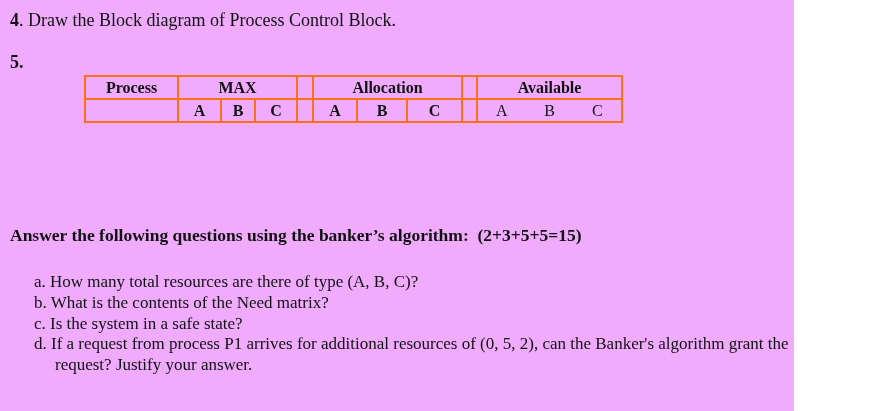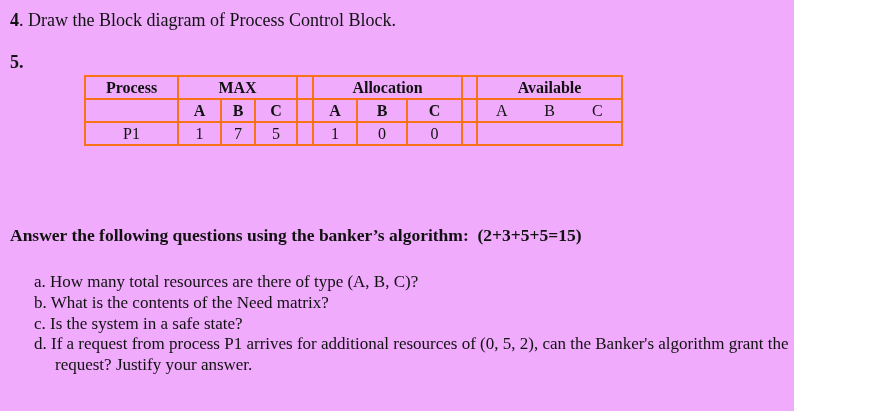--- a/index.html
+++ b/index.html
@@ -74,38 +74,20 @@
         <td>
           <div class="avail3">
             <span>A</span>
             <span>B</span>
             <span>C</span>
           </div>
         </td>
       </tr>
 
 
-      <tr>
-        <td>P1</td>
-        <td>1</td>
-        <td>7</td>
-        <td>5</td>
-        <td></td>
-        <td>1</td>
-        <td>0</td>
-        <td>0</td>
-        <td></td>
-        <td>
-          <div class="avail3">
-            <span></span>
-            <span></span>
-            <span></span>
-          </div>
-        </td>
-      </tr>
 
 
     </tbody>
   </table>
 
   <div id="heading">Answer the following questions using the banker’s algorithm:  (2+3+5+5=15)</div>
 
   <div id="items">
     <div class="item">a. How many total resources are there of type (A, B, C)?</div>
     <div class="item">b. What is the contents of the Need matrix?</div>

